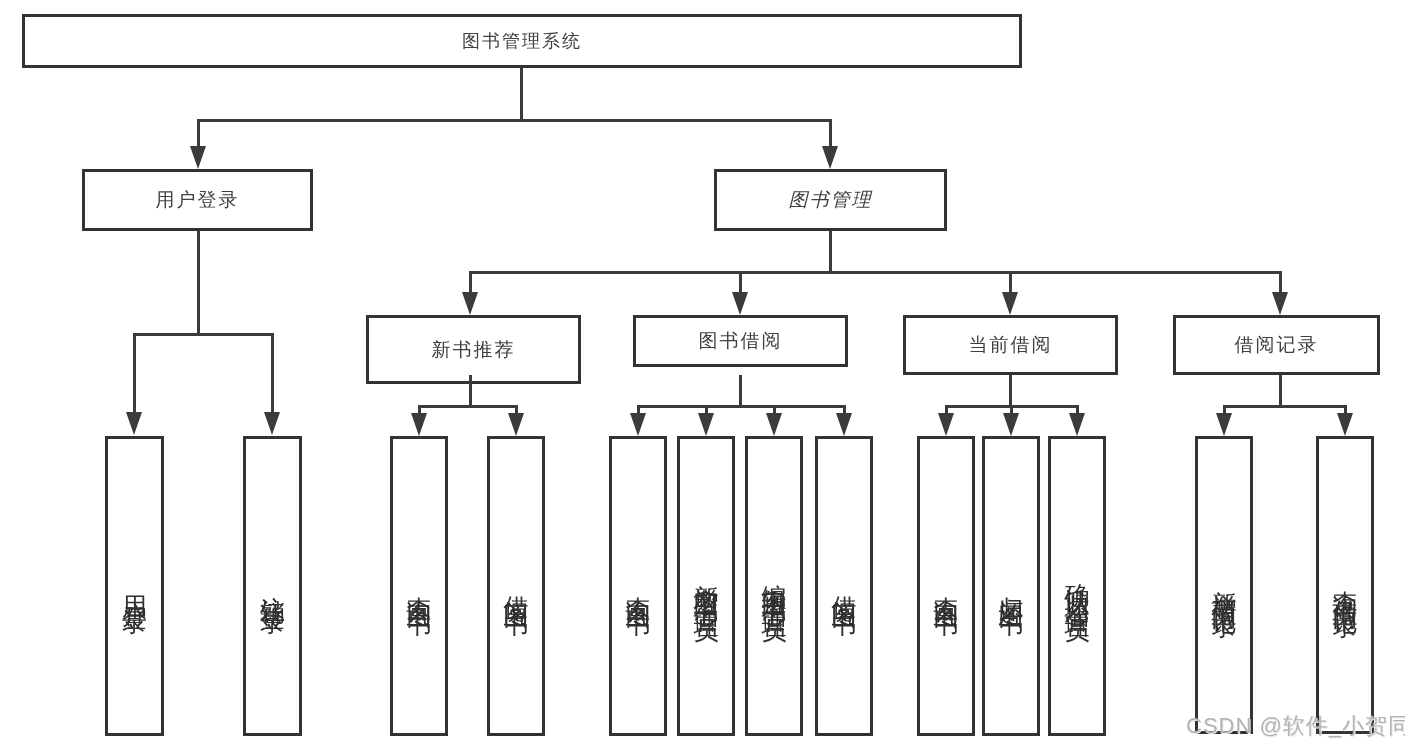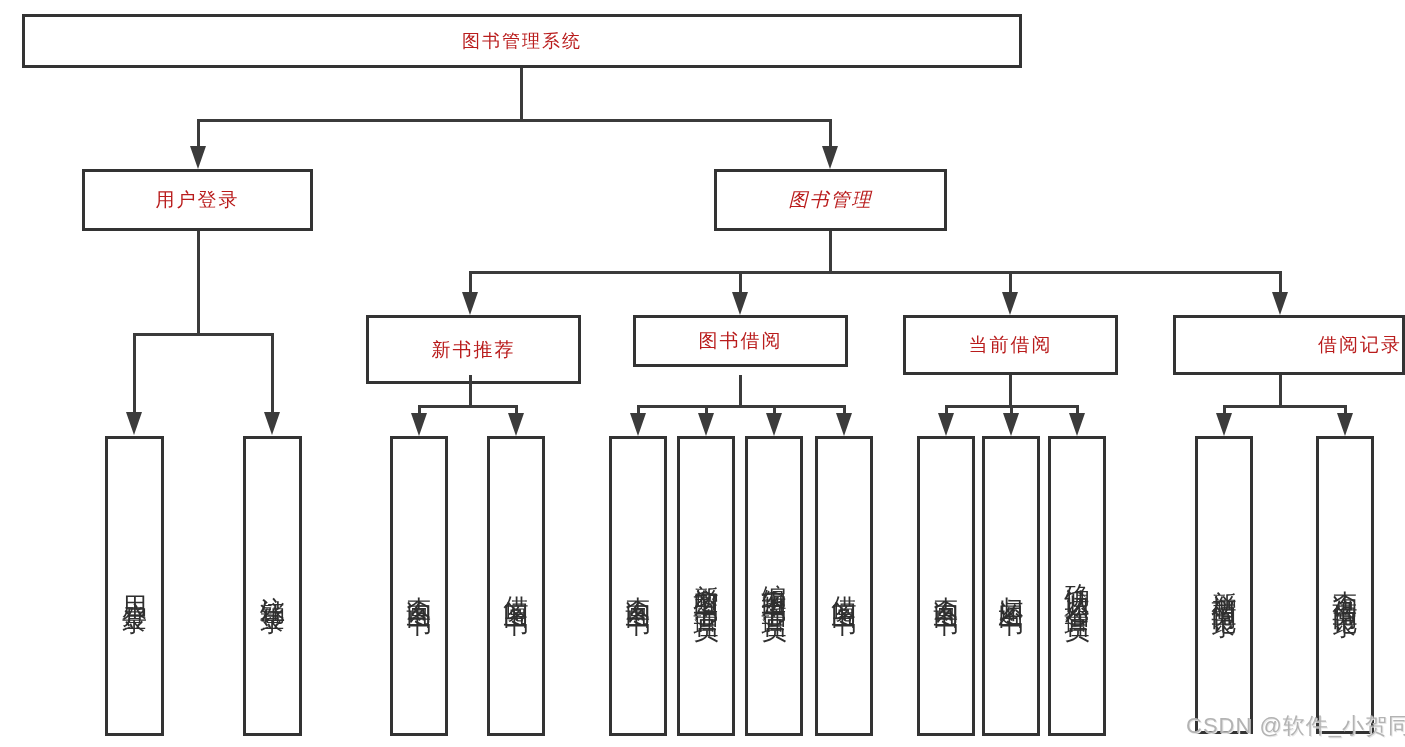--- a/index.html
+++ b/index.html
@@ -22,21 +22,21 @@
     position: absolute; width: 0; height: 0;
     border-left: 8px solid transparent;
     border-right: 8px solid transparent;
     border-top: 23px solid #3b3b3b;
   }
   
   .hbox {
     position: absolute; box-sizing: border-box;
     border: 3px solid #333333; background: #ffffff;
     display: flex; align-items: center; justify-content: center;
-    font-size: 19px; color: #b91c1c; letter-spacing: 2px;
+    font-size: 19px; color: #404040; letter-spacing: 2px;
     white-space: nowrap;
   }
   .root { font-size: 18px; }
   .vbox {
     position: absolute; box-sizing: border-box;
     border: 3px solid #333333; background: #ffffff;
     display: flex; align-items: center; justify-content: center;
   }
   .vtext {
     writing-mode: vertical-rl;
@@ -97,21 +97,21 @@
 
   <div class="hbox" style="left:366px; top:315px; width:215px; height:69px;text-align:right;">
     <span>新书推荐</span>
   </div>
   <div class="hbox" style="left:633px; top:315px; width:215px; height:52px;">
     <span>图书借阅</span>
   </div>
   <div class="hbox" style="left:903px; top:315px; width:215px; height:60px;">
     <span>当前借阅</span>
   </div>
-  <div class="hbox" style="left:1173px; top:315px; width:232px; height:60px;justify-content:flex-end;">
+  <div class="hbox" style="left:1173px; top:315px; width:207px; height:60px;">
     <span>借阅记录</span>
   </div>
 
   <div class="vline" style="left:469px; top:375px; height:32px;"></div>
   <div class="hline" style="left:418px; top:405px; width:100px;"></div>
   <div class="vline" style="left:418px; top:405px; height:9px;"></div>
   <div class="arrow" style="left:411px; top:413px;"></div>
   <div class="vline" style="left:515px; top:405px; height:9px;"></div>
   <div class="arrow" style="left:508px; top:413px;"></div>
 

